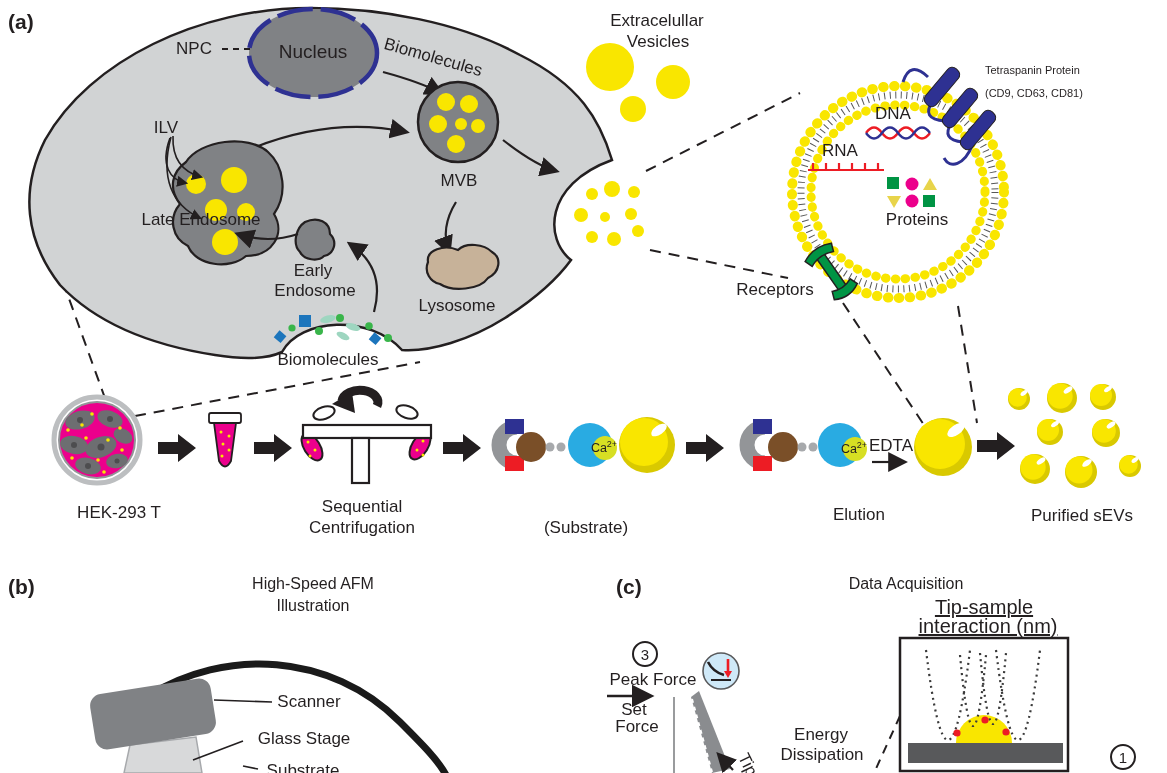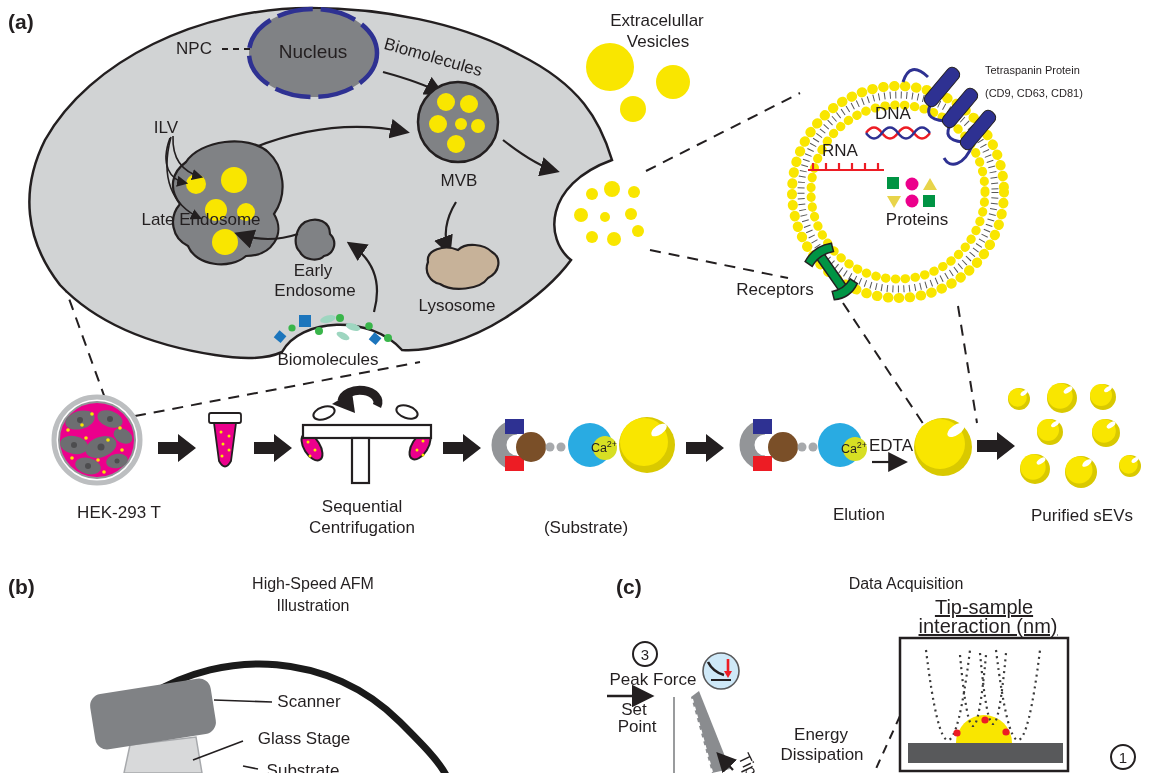--- a/index.html
+++ b/index.html
@@ -432,18 +432,18 @@
 <div class="lbl" style="left:303px;top:771px;">Substrate</div>
 
 <div class="lbl-tl tag" style="left:616px;top:575px;">(c)</div>
 <div class="lbl t18" style="left:906px;top:584px;">Data Acquisition</div>
 <div class="lbl t16" style="left:984px;top:607px;">Tip-sample</div>
 <div class="lbl t16" style="left:988px;top:626px;">interaction (nm)</div>
 <div class="circnum" style="left:645px;top:654px;">3</div>
 <div class="circnum" style="left:1123px;top:757px;">1</div>
 <div class="lbl" style="left:653px;top:680px;">Peak Force</div>
 <div class="lbl" style="left:634px;top:710px;">Set</div>
-<div class="lbl" style="left:637px;top:727px;">Point</div>
+<div class="lbl" style="left:637px;top:727px;">Force</div>
 <div class="lbl" style="left:821px;top:735px;">Energy</div>
 <div class="lbl" style="left:822px;top:755px;">Dissipation</div>
 <div class="lbl rot-tip" style="left:747px;top:765px;">Tip</div>
 
 </div>
 
 </body></html>

